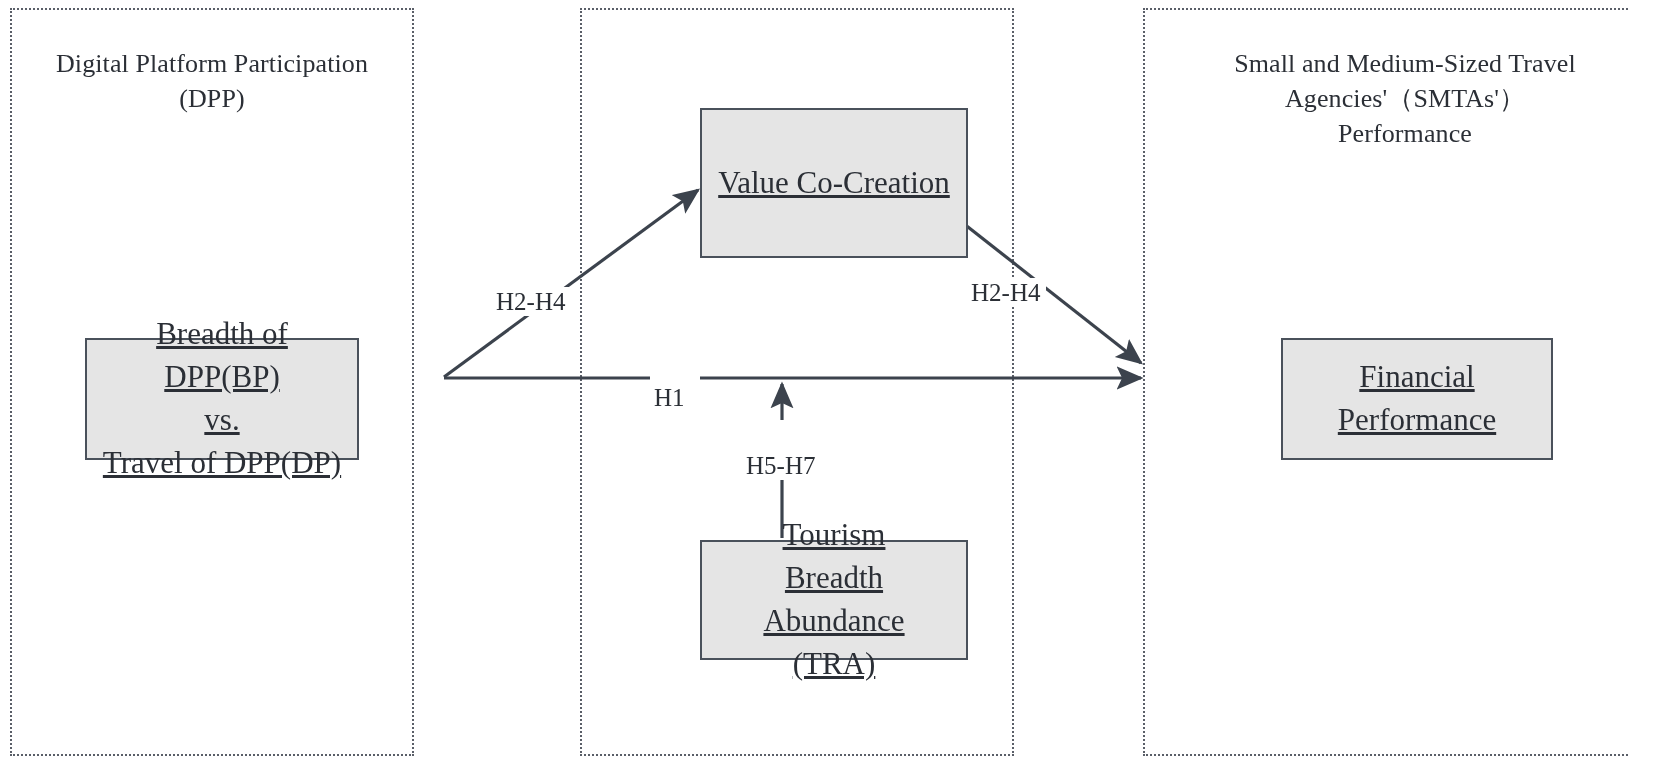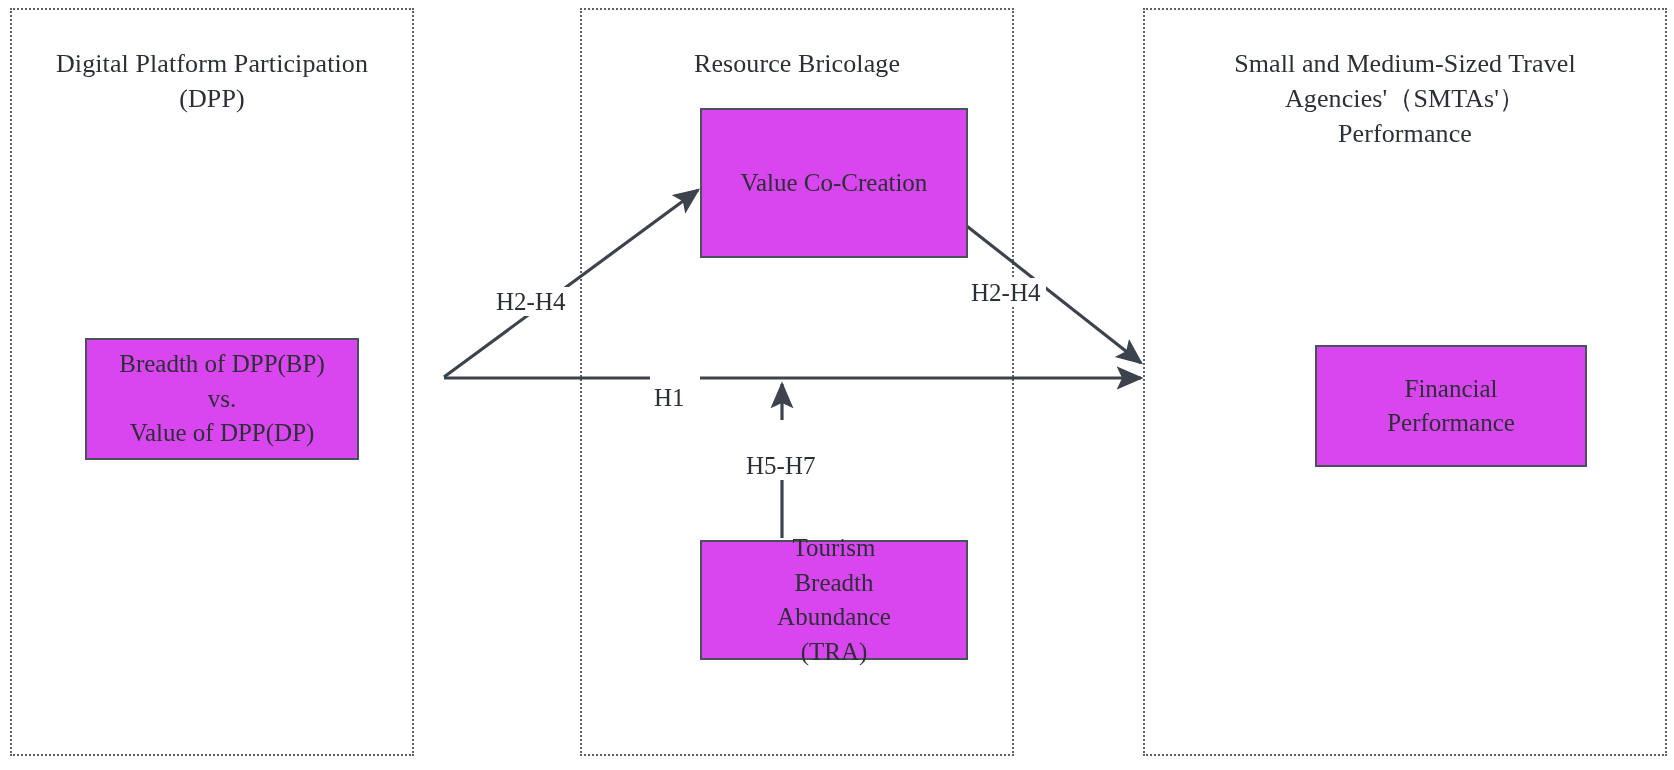--- a/index.html
+++ b/index.html
@@ -11,21 +11,20 @@
   body {
     font-family: "Liberation Serif", "DejaVu Serif", serif;
     color: #2b2f36;
   }
   #diagram-root {
     position: relative;
     width: 1630px;
     height: 770px;
     background: #ffffff;
     overflow: hidden;
-    padding-left: 44px;
   }
 
   
   .panel {
     position: absolute;
     border: 2px dotted #5a5f68;
     box-sizing: border-box;
     background: transparent;
   }
   #panel-dpp      { left: 10px;   top: 8px; width: 404px; height: 748px; }
@@ -44,35 +43,36 @@
   }
   #title-dpp       { left: 30px;   top: 47px;  width: 364px; }
   #title-bricolage { left: 600px;  top: 47px;  width: 394px; }
   #title-smta      { left: 1163px; top: 47px;  width: 484px; }
 
   
   .construct-box {
     position: absolute;
     box-sizing: border-box;
     border: 2px solid #4a515b;
-    background: #d946ef;
+    background: #e5e5e5;
     display: flex;
     align-items: center;
     justify-content: center;
     text-align: center;
-    font-size: 25px;
+    font-size: 31px;
     line-height: 1.38;
     color: #2b2f36;
     white-space: pre-line;
     padding: 4px 8px;
+    text-decoration: underline;
   }
   #box-dpp   { left: 85px;   top: 338px; width: 274px; height: 122px; }
   #box-vcc   { left: 700px;  top: 108px; width: 268px; height: 150px; }
   #box-tra   { left: 700px;  top: 540px; width: 268px; height: 120px; }
-  #box-fp    { left: 1315px; top: 338px; width: 272px; height: 122px; margin-top: 7px; }
+  #box-fp    { left: 1281px; top: 338px; width: 272px; height: 122px; }
 
   
   #connector-layer {
     position: absolute;
     left: 0; top: 0;
     width: 1674px;
     height: 770px;
     pointer-events: none;
   }
 
@@ -97,21 +97,20 @@
 <body>
 
 <div id="diagram-root">
 
   <div class="panel" id="panel-dpp"></div>
   <div class="panel" id="panel-bricolage"></div>
   <div class="panel" id="panel-smta"></div>
 
   <div class="panel-title" id="title-dpp">Digital Platform Participation
 (DPP)</div>
-  <div class="panel-title" id="title-bricolage">Resource Bricolage</div>
   <div class="panel-title" id="title-smta">Small and Medium-Sized Travel
 Agencies'（SMTAs'）
 Performance</div>
 
   <svg id="connector-layer" viewBox="0 0 1674 770">
     <defs>
       <marker id="arrowhead" markerWidth="9" markerHeight="9" refX="7.6" refY="3.6" orient="auto" markerUnits="strokeWidth">
         <path d="M0,0 L8.4,3.6 L0,7.2 L1.7,3.6 Z" fill="#3c434d"></path>
       </marker>
     </defs>
@@ -122,21 +121,21 @@
 
     <line x1="444" y1="378" x2="650" y2="378" stroke="#3c434d" stroke-width="3.2"></line>
     <line x1="700" y1="378" x2="1141" y2="378" stroke="#3c434d" stroke-width="3.2" marker-end="url(#arrowhead)"></line>
 
     <line x1="782" y1="420" x2="782" y2="384" stroke="#3c434d" stroke-width="3.2" marker-end="url(#arrowhead)"></line>
     <line x1="782" y1="538" x2="782" y2="458" stroke="#3c434d" stroke-width="3.2"></line>
   </svg>
 
   <div class="construct-box" id="box-dpp">Breadth of DPP(BP)
 vs.
-Value of DPP(DP)</div>
+Travel of DPP(DP)</div>
   <div class="construct-box" id="box-vcc">Value Co-Creation</div>
   <div class="construct-box" id="box-tra">Tourism
 Breadth
 Abundance
 (TRA)</div>
   <div class="construct-box" id="box-fp">Financial
 Performance</div>
 
   <div class="hyp-label" id="label-h2h4-left">H2-H4</div>
   <div class="hyp-label" id="label-h2h4-right">H2-H4</div>

